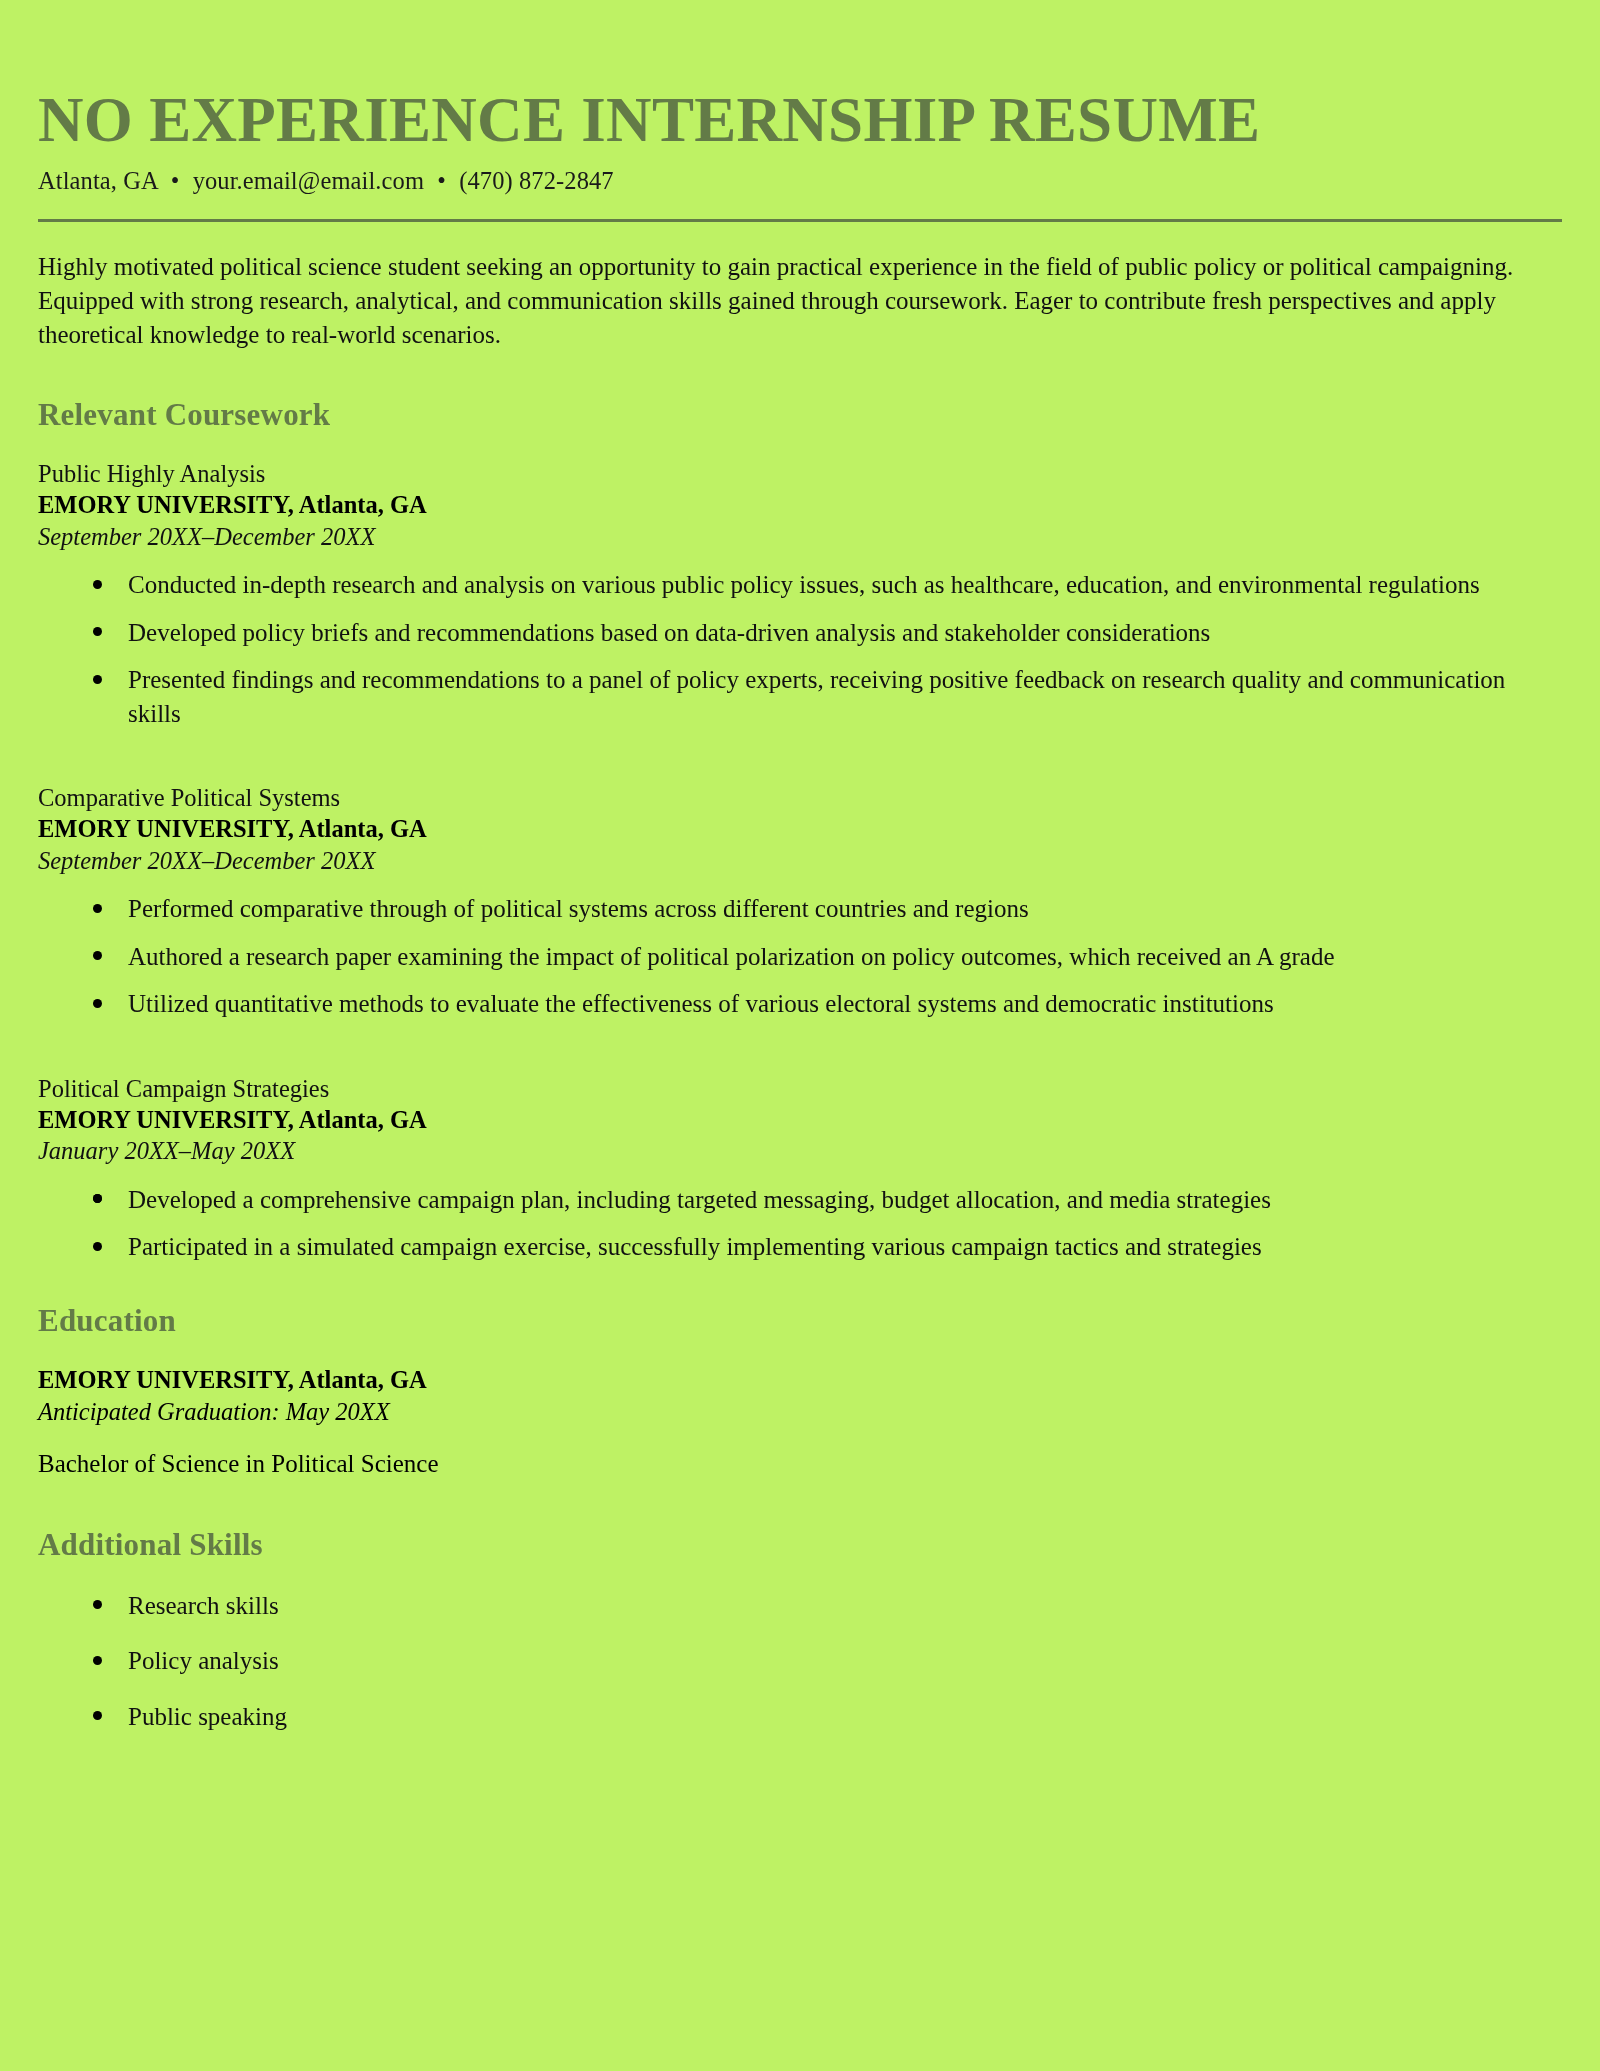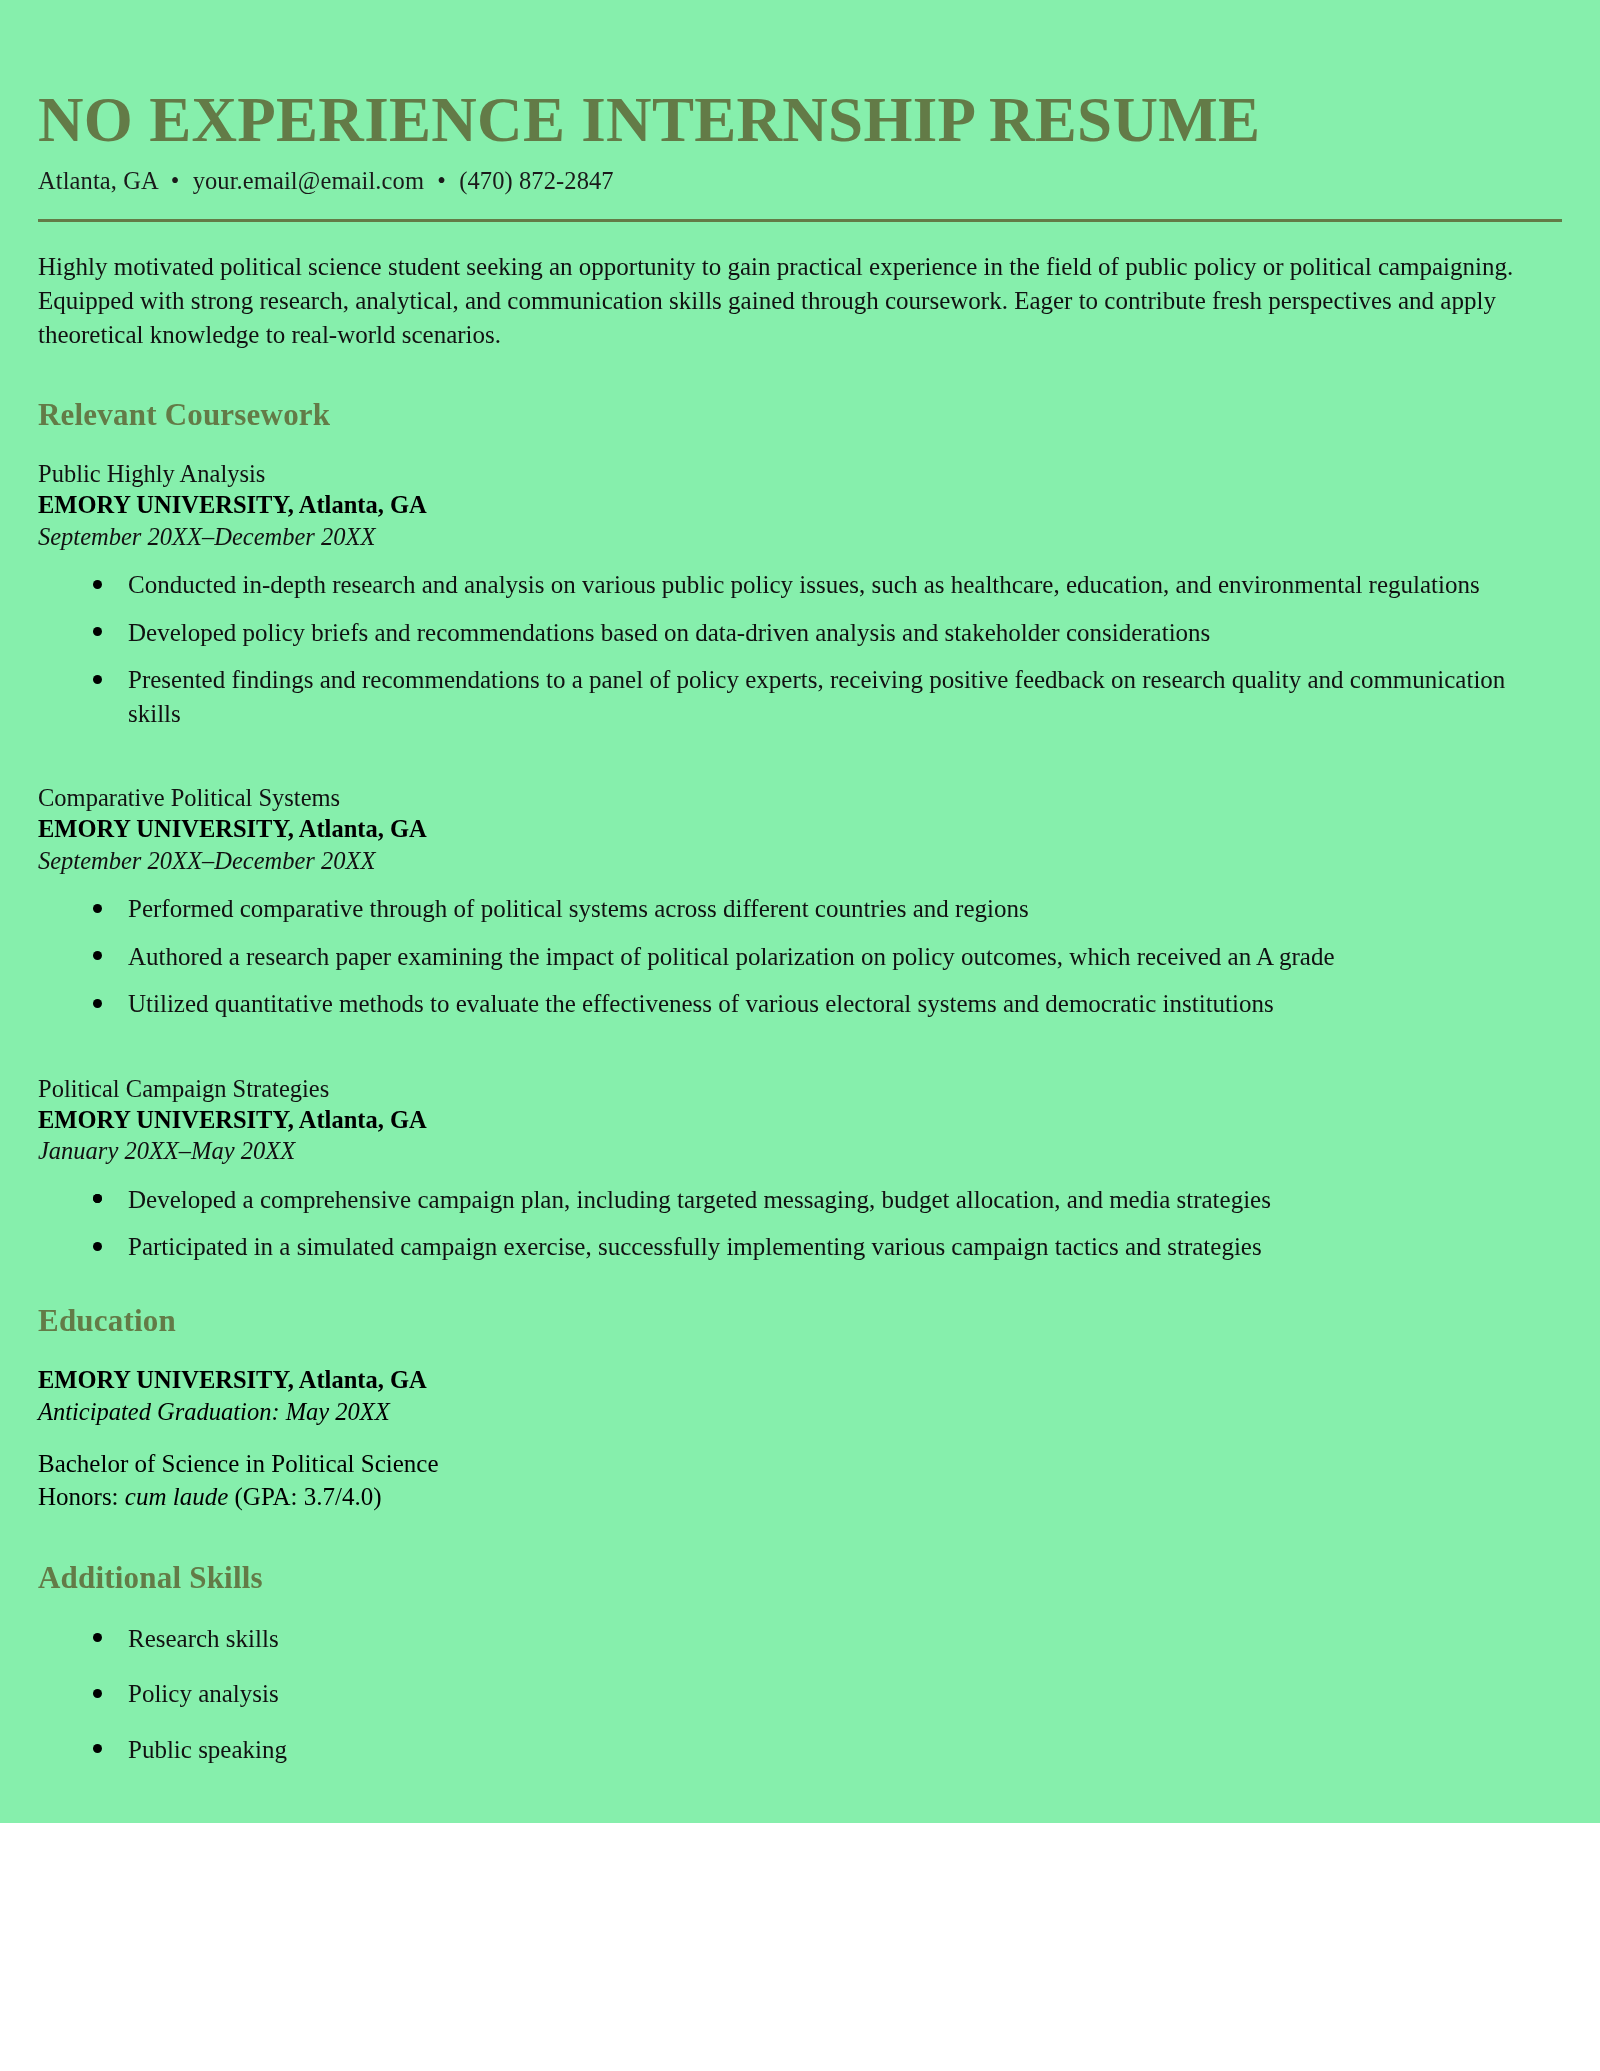--- a/index.html
+++ b/index.html
@@ -10,22 +10,22 @@
   }
 
   body {
     font-family: "Liberation Serif", "DejaVu Serif", serif;
     color: #000000;
   }
 
   .page {
     position: relative;
     width: 1600px;
-    height: 1823px;
-    background: #86efac;
+    height: 2071px;
+    background: #bef264;
     box-sizing: border-box;
     padding: 88px 38px 0 38px;
     overflow: hidden;
   }
 
   
   .resume-title {
     color: #637B47;
     font-family: "Liberation Serif", "DejaVu Serif", serif;
     font-weight: bold;
@@ -273,21 +273,20 @@
   <section class="section">
     <h2 class="section-heading education-heading">Education</h2>
 
     <div class="edu-block">
       <div class="edu-org">EMORY UNIVERSITY, Atlanta, GA</div>
       <div class="edu-grad">Anticipated Graduation: May 20XX</div>
     </div>
 
     <div>
       <div class="edu-degree">Bachelor of Science in Political Science</div>
-      <div class="edu-honors"><span>Honors: </span><i>cum laude</i><span> (GPA: 3.7/4.0)</span></div>
     </div>
   </section>
 
   <section class="section">
     <h2 class="section-heading skills-heading">Additional Skills</h2>
 
     <ul class="bullets skills-list">
       <li>
         <span class="dot"></span>
         <span>Research skills</span>

